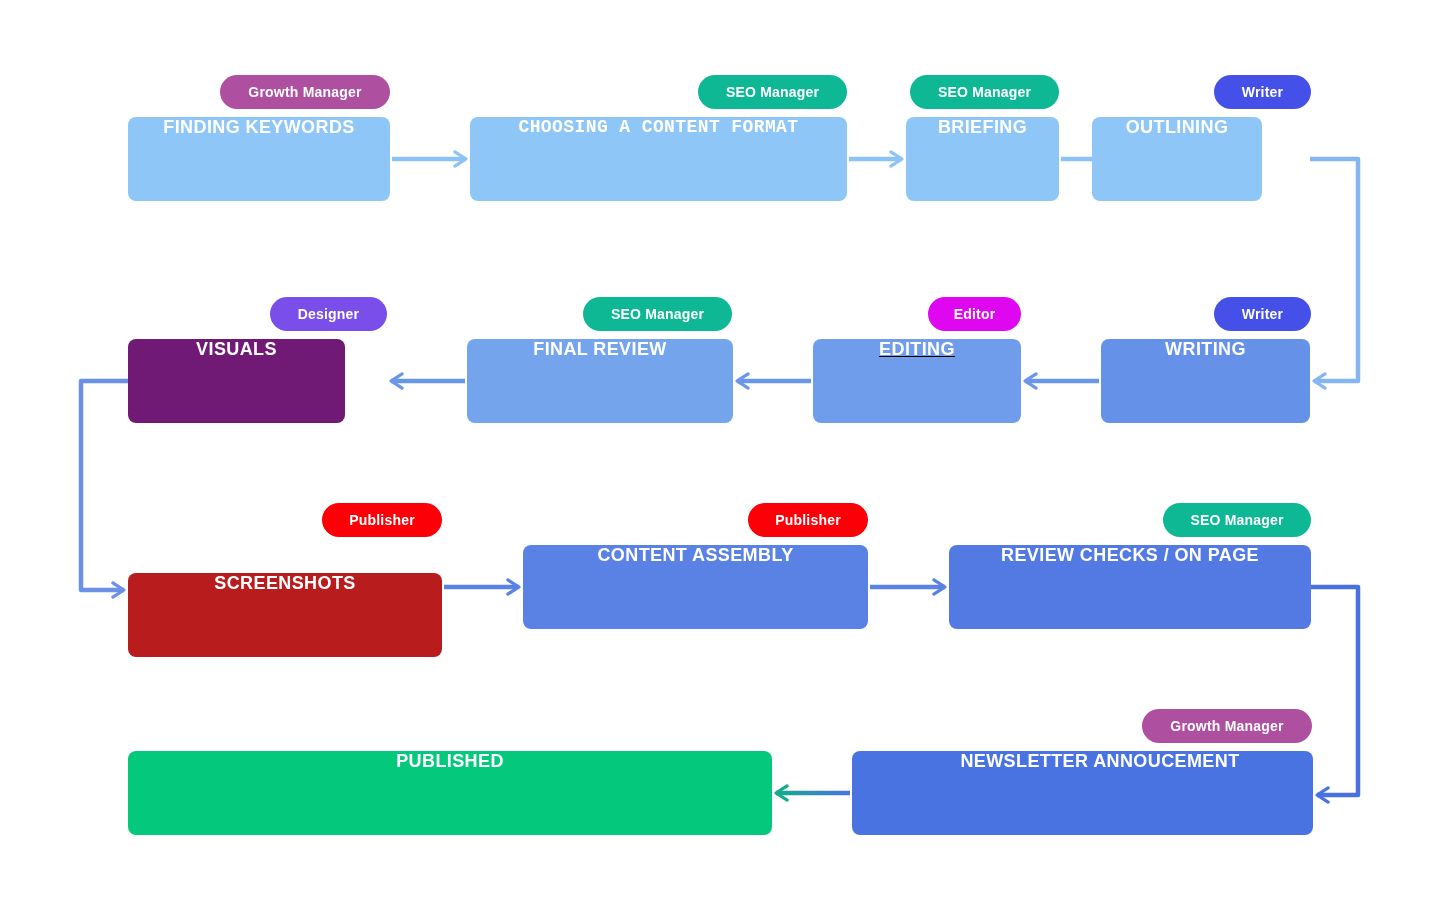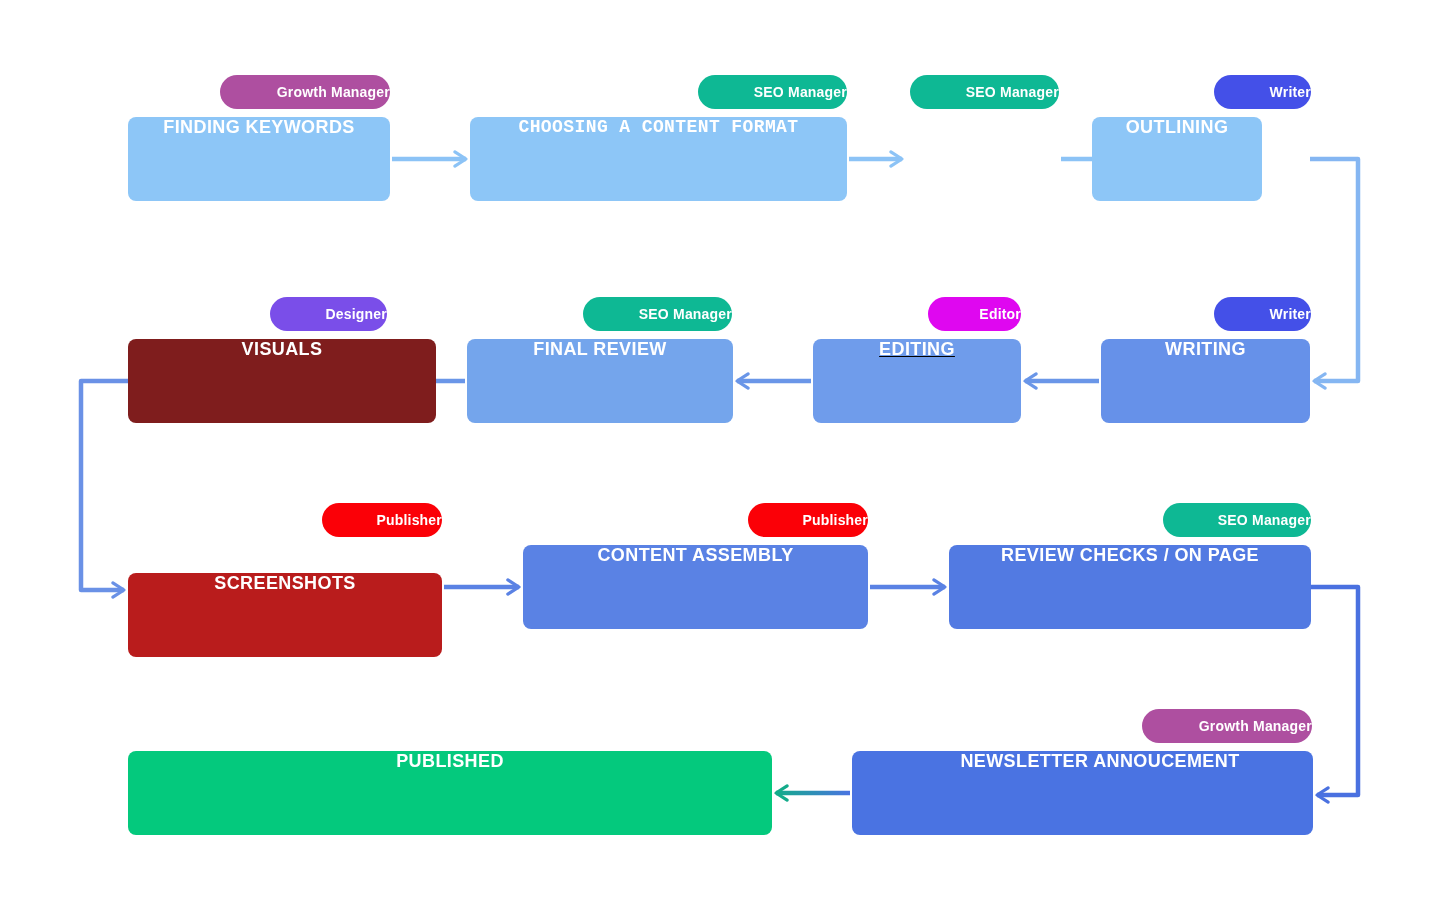--- a/index.html
+++ b/index.html
@@ -36,21 +36,21 @@
     font-weight:700;
     letter-spacing:0.4px;
     white-space:nowrap;
   }
   .badge{
     position:absolute;
     height:34px;
     border-radius:17px;
     display:flex;
     align-items:center;
-    justify-content:flex-end;
+    justify-content:center;
     z-index:2;
     box-sizing:border-box;
   }
   .badge-label{
     color:#ffffff;
     font-size:14px;
     font-weight:700;
     letter-spacing:0.2px;
     white-space:nowrap;
   }
@@ -113,32 +113,35 @@
   <div class="badge" style="left: 698px; top: 75px; width: 149px; background: rgb(14, 184, 148);">
     <span class="badge-label">SEO Manager</span>
   </div>
   <div class="node" style="left: 470px; top: 117px; width: 377px; background: rgb(141, 198, 247); font-family: Liberation Mono, monospace;">
     <span class="node-label">CHOOSING A CONTENT FORMAT</span>
   </div>
 
   <div class="badge" style="left: 910px; top: 75px; width: 149px; background: rgb(14, 184, 148);">
     <span class="badge-label">SEO Manager</span>
   </div>
+  <div class="node" style="left: 906px; top: 117px; width: 153px; background: rgb(141, 198, 247);">
+    <span class="node-label">BRIEFING</span>
+  </div>
 
   <div class="badge" style="left: 1214px; top: 75px; width: 97px; background: rgb(68, 80, 232);">
     <span class="badge-label">Writer</span>
   </div>
   <div class="node" style="left: 1092px; top: 117px; width: 170px; background: rgb(141, 198, 247);">
     <span class="node-label">OUTLINING</span>
   </div>
 
   <div class="badge" style="left: 270px; top: 297px; width: 117px; background: rgb(122, 78, 233);">
     <span class="badge-label">Designer</span>
   </div>
-  <div class="node" style="left: 128px; top: 339px; width: 308px; background: #7f1d1d;">
+  <div class="node" style="left: 128px; top: 339px; width: 217px; background: #701a75;">
     <span class="node-label">VISUALS</span>
   </div>
 
   <div class="badge" style="left: 583px; top: 297px; width: 149px; background: rgb(14, 184, 148);">
     <span class="badge-label">SEO Manager</span>
   </div>
   <div class="node" style="left: 467px; top: 339px; width: 266px; background: rgb(116, 165, 236);">
     <span class="node-label">FINAL REVIEW</span>
   </div>
 

